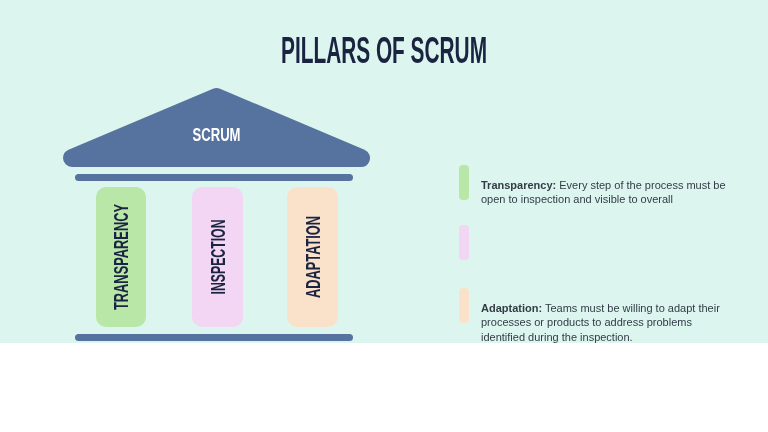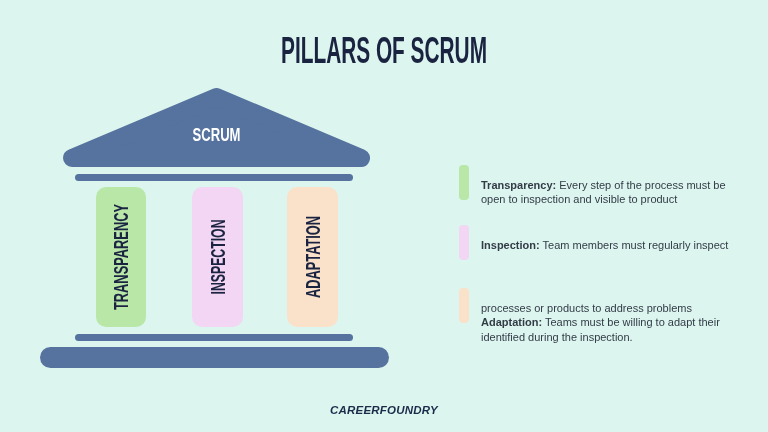--- a/index.html
+++ b/index.html
@@ -1,19 +1,19 @@
 <!DOCTYPE html>
 <html><head>
 <meta charset="utf-8">
 <style>
   html, body { margin: 0; padding: 0; }
   .canvas {
     position: relative;
     width: 768px;
-    height: 432px;
+    height: 343px;
     background: #dcf6ef;
     font-family: "Liberation Sans", sans-serif;
     overflow: hidden;
   }
   .temple-svg { position: absolute; left: 0; top: 0; }
 
   .title-text {
     font-family: "Liberation Sans", sans-serif;
     font-weight: bold;
     font-size: 37px;
@@ -92,40 +92,39 @@
 
     <rect x="40" y="347" width="349" height="21" rx="10.5" fill="#56729e"></rect>
   </svg>
 
   <div class="legend-item" style="top:162px">
     <svg class="legend-bar" width="10" height="35">
       <rect width="10" height="35" rx="4" fill="#b9e7a8"></rect>
     </svg>
     <div class="legend-text">
       <div><b>Transparency:</b> <span>Every step of the process must be</span></div>
-      <div>open to inspection and visible to product</div>
+      <div>open to inspection and visible to overall</div>
     </div>
   </div>
 
   <div class="legend-item" style="top:222px">
     <svg class="legend-bar" width="10" height="35">
       <rect width="10" height="35" rx="4" fill="#f3d6f3"></rect>
     </svg>
     <div class="legend-text">
-      <div><b>Inspection:</b> <span>Team members must regularly inspect</span></div>
     </div>
   </div>
 
   <div class="legend-item" style="top:285px">
     <svg class="legend-bar" width="10" height="35">
       <rect width="10" height="35" rx="4" fill="#fae2ca"></rect>
     </svg>
     <div class="legend-text">
+      <div><b>Adaptation:</b> <span>Teams must be willing to adapt their</span></div>
       <div>processes or products to address problems</div>
-      <div><b>Adaptation:</b> <span>Teams must be willing to adapt their</span></div>
       <div>identified during the inspection.</div>
     </div>
   </div>
 
   <div class="footer">
     <span class="brand-light">CAREER</span><span class="brand-bold">FOUNDRY</span>
   </div>
 
 </div>
 

